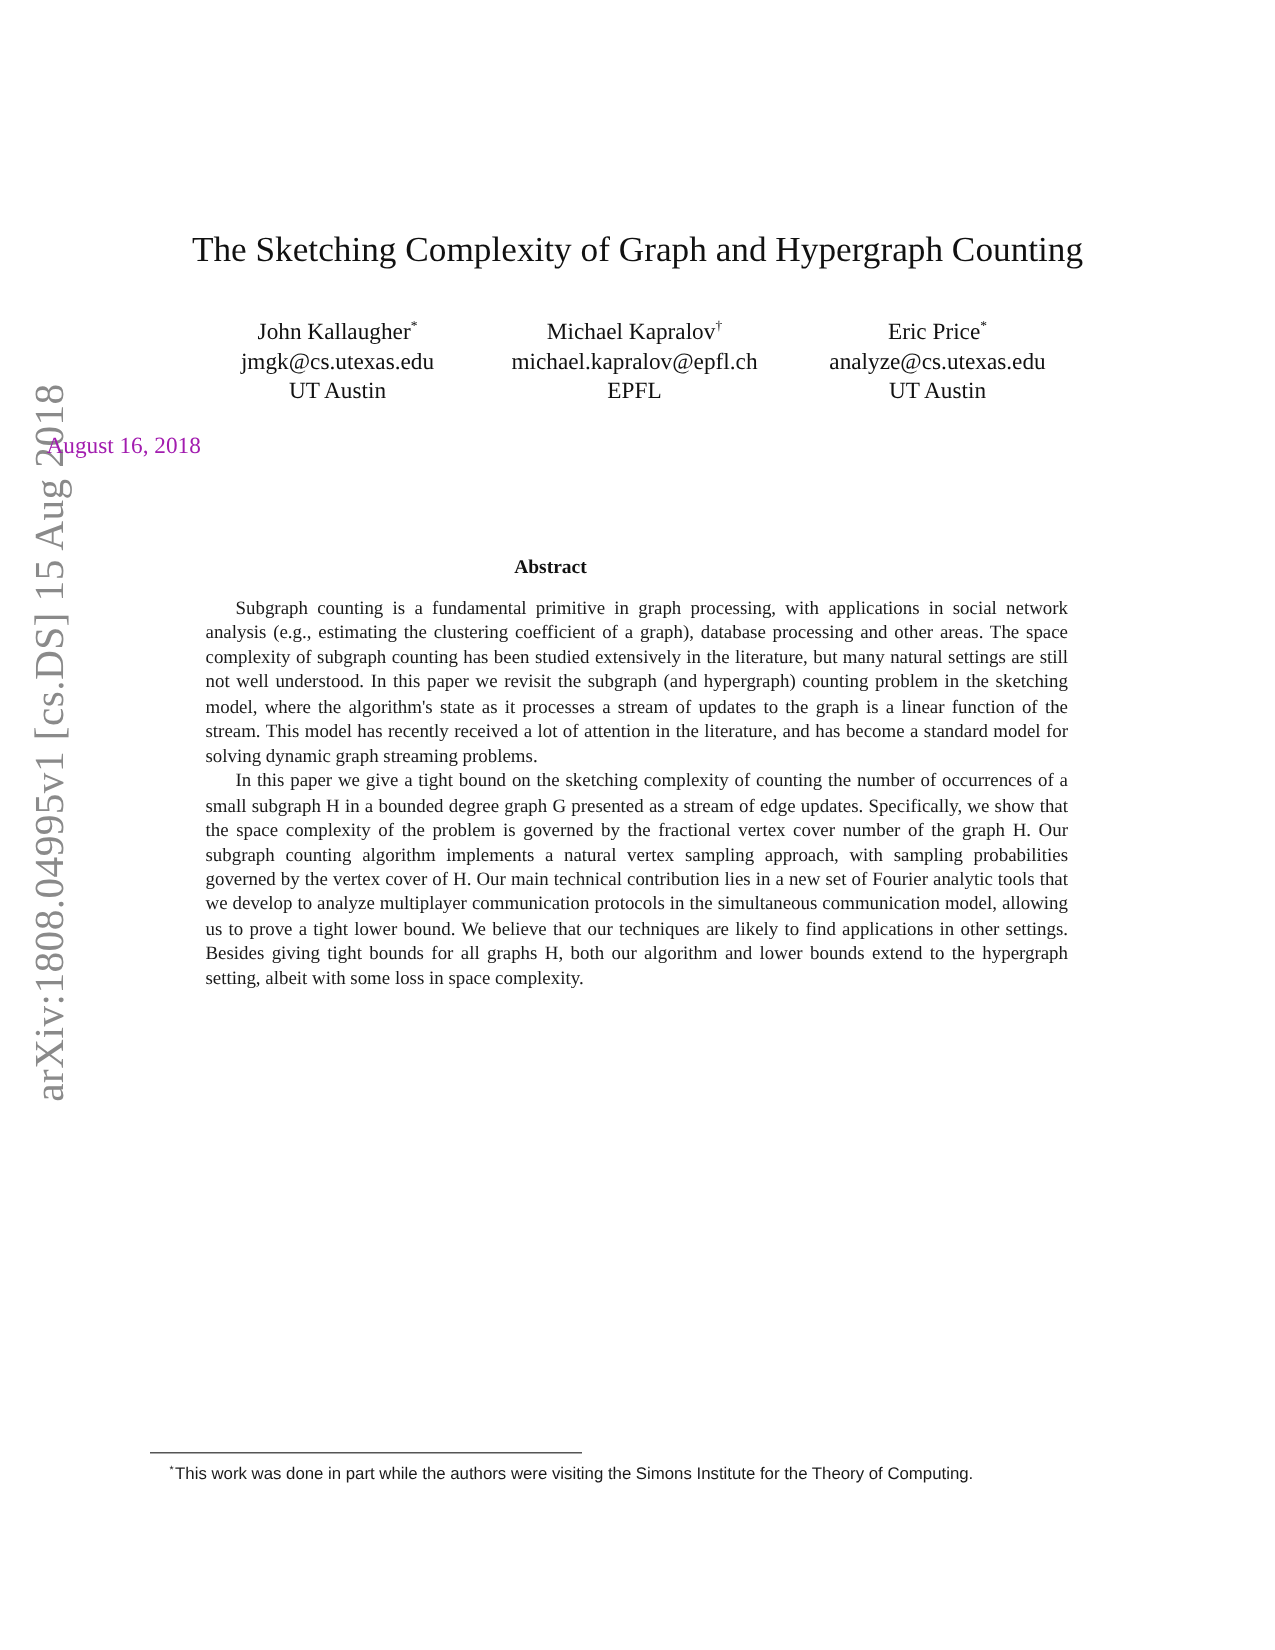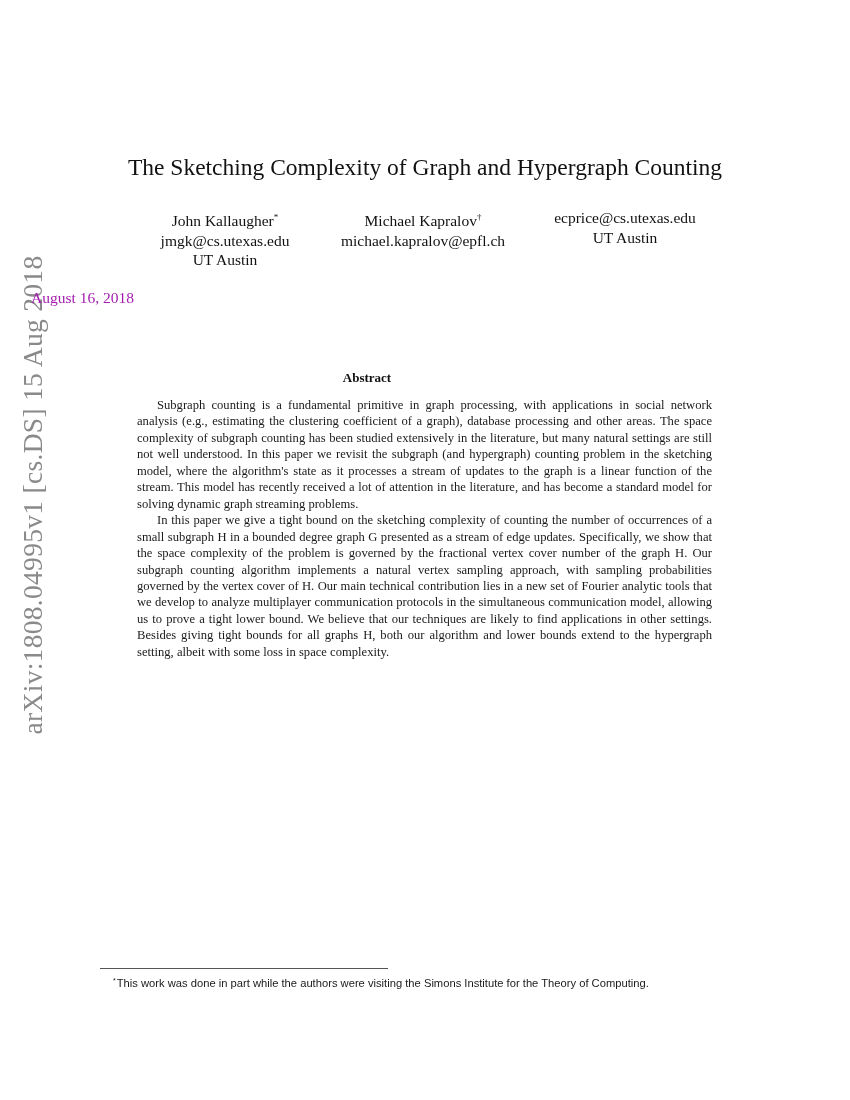--- a/index.html
+++ b/index.html
@@ -59,23 +59,25 @@
 
 <div class="authors">
   <div class="author" style="left:140px; width:170px;">
     <div><span>John Kallaugher</span><sup>*</sup></div>
     <div>jmgk@cs.utexas.edu</div>
     <div>UT Austin</div>
   </div>
   <div class="author" style="left:323px; width:200px;">
     <div><span>Michael Kapralov</span><sup>†</sup></div>
     <div>michael.kapralov@epfl.ch</div>
+    <div>EPFL</div>
   </div>
   <div class="author" style="left:535px; width:180px;">
-    <div>ecprice@cs.utexas.edu</div>
+    <div><span>Eric Price</span><sup>*</sup></div>
+    <div>analyze@cs.utexas.edu</div>
     <div>UT Austin</div>
   </div>
 </div>
 
 <div class="date">August 16, 2018</div>
 
 <div class="abstract-heading">Abstract</div>
 
 <div class="abstract-body">
   <p>Subgraph counting is a fundamental primitive in graph processing, with applications in social network analysis (e.g., estimating the clustering coefficient of a graph), database processing and other areas. The space complexity of subgraph counting has been studied extensively in the literature, but many natural settings are still not well understood. In this paper we revisit the subgraph (and hypergraph) counting problem in the sketching model, where the algorithm's state as it processes a stream of updates to the graph is a linear function of the stream. This model has recently received a lot of attention in the literature, and has become a standard model for solving dynamic graph streaming problems.</p>

